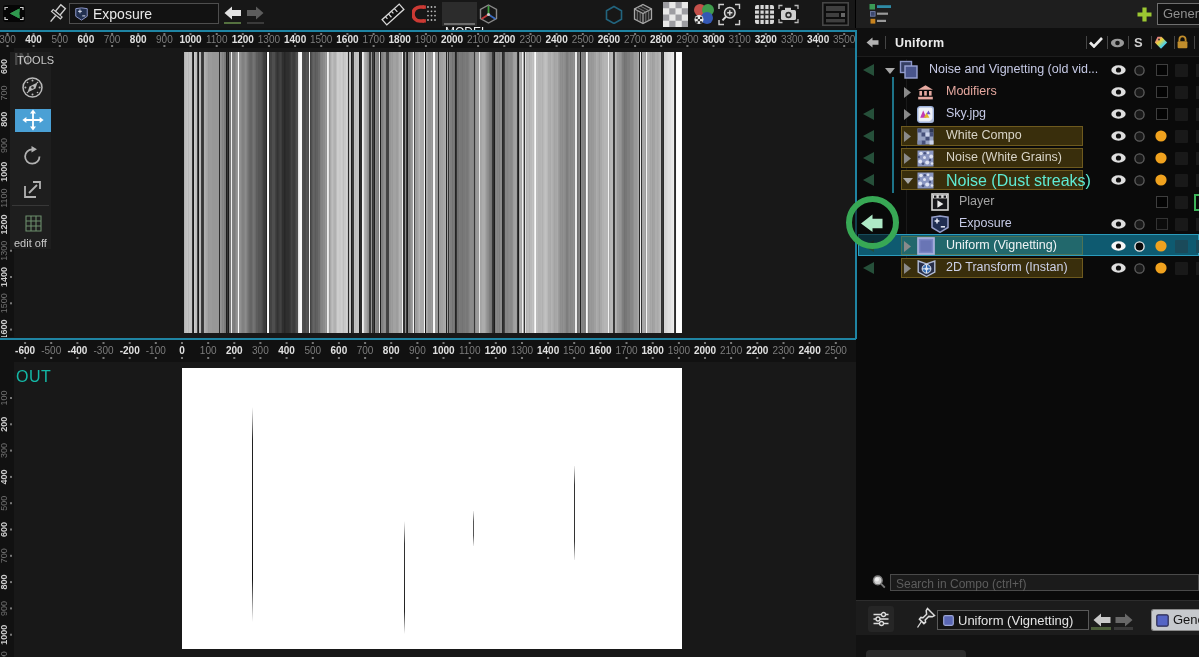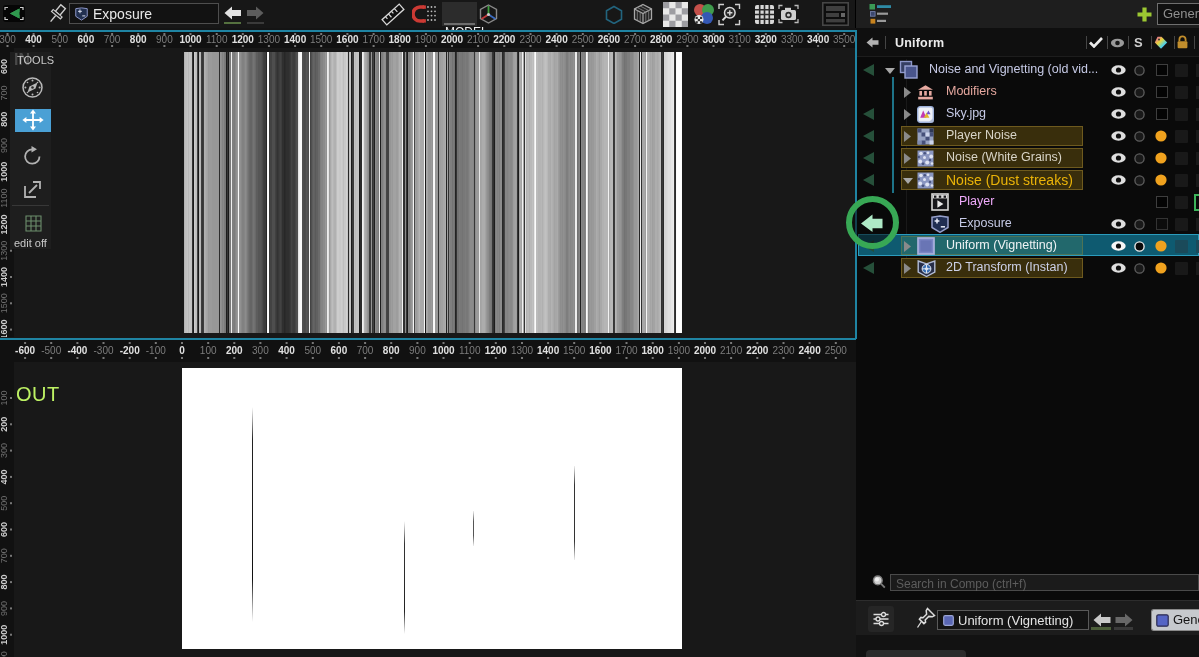--- a/index.html
+++ b/index.html
@@ -849,21 +849,21 @@
       <text x="0" y="0" font-family="Liberation Sans" font-size="9" fill="#cdcdcd" font-weight="bold" text-anchor="middle" transform="translate(6.5 220.1) rotate(-90)">800</text>
       <rect x="10" y="219.1" width="2" height="2" fill="#787878"></rect>
       <text x="0" y="0" font-family="Liberation Sans" font-size="9" fill="#6f6f6f" text-anchor="middle" transform="translate(6.5 246.4) rotate(-90)">900</text>
       <rect x="10" y="245.4" width="2" height="2" fill="#787878"></rect>
       <text x="0" y="0" font-family="Liberation Sans" font-size="9" fill="#cdcdcd" font-weight="bold" text-anchor="middle" transform="translate(6.5 272.7) rotate(-90)">1000</text>
       <rect x="10" y="271.7" width="2" height="2" fill="#787878"></rect>
       <text x="0" y="0" font-family="Liberation Sans" font-size="9" fill="#6f6f6f" text-anchor="middle" transform="translate(6.5 299.0) rotate(-90)">1100</text>
       <rect x="10" y="298.0" width="2" height="2" fill="#787878"></rect>
     </svg>
   </div>
-<div class="abs" style="left:16px;top:383px;font-size:20px;color:#bef264;letter-spacing:0.5px">OUT</div>
+<div class="abs" style="left:16px;top:368px;font-size:16px;color:#14b8a6;letter-spacing:0.5px">OUT</div>
 
 <div class="abs" style="left:182px;top:368px;width:500px;height:281px;background:#ffffff"></div>
 <div class="abs" style="left:252px;top:407px;width:1px;height:215px;background:linear-gradient(to bottom,#fff, #222 15%, #111 80%, #fff)"></div>
 <div class="abs" style="left:404px;top:521px;width:1px;height:113px;background:linear-gradient(to bottom,#fff, #333 20%, #222 80%, #fff)"></div>
 <div class="abs" style="left:473px;top:511px;width:1px;height:35px;background:linear-gradient(to bottom,#eee, #555 30%, #555 70%, #eee)"></div>
 <div class="abs" style="left:574px;top:466px;width:1px;height:94px;background:linear-gradient(to bottom,#eee, #333 20%, #333 80%, #eee)"></div>
 
 <div class="abs" style="left:856px;top:0px;width:343px;height:28px;background:#1e1e1e"></div>
 <div class="abs" style="left:856px;top:28px;width:343px;height:29px;background:#0f0f0f;border-bottom:1px solid #1d1d1d"></div>
 <div class="abs" style="left:856px;top:57px;width:343px;height:543px;background:#0a0a0a"></div>
@@ -1003,21 +1003,21 @@
       <rect x="0.5" y="0.5" width="4" height="4"></rect>
       <rect x="4.5" y="12.5" width="4" height="4"></rect>
       <rect x="12.5" y="0.5" width="4" height="4" fill="#2f3856"></rect>
     </g>
     <g fill="#ccd4ec">
       <rect x="8.5" y="4.5" width="4" height="4"></rect>
       <rect x="12.5" y="12.5" width="4" height="4"></rect>
       <rect x="0.5" y="12.5" width="4" height="4" fill="#7e8ab0"></rect>
     </g>
   </svg>
-<div class="abs" style="left:946px;top:128px;white-space:nowrap;font-size:12.5px;color:#d8d4c8">Player Noise</div>
+<div class="abs" style="left:946px;top:128px;white-space:nowrap;font-size:12.5px;color:#d8d4c8">White Compo</div>
 <svg class="abs" style="left:1110.5px;top:131px" width="15" height="10" viewBox="0 0 15 10">
     <ellipse cx="7.5" cy="5" rx="7.2" ry="4.7" fill="#dedede"></ellipse>
     <circle cx="7.5" cy="5" r="2.6" fill="#101010"></circle>
   </svg>
 <svg class="abs" style="left:1134px;top:130.5px" width="11" height="11" viewBox="0 0 11 11">
     <circle cx="5.5" cy="5.5" r="4.6" fill="#191919" stroke="#5e5e5e" stroke-width="1.3"></circle>
   </svg>
 <svg class="abs" style="left:1155px;top:130px" width="12" height="12" viewBox="0 0 12 12">
     <circle cx="6" cy="6" r="5.6" fill="#f0a21e"></circle>
   </svg>
@@ -1079,21 +1079,21 @@
       <circle cx="10.2" cy="12.5" r="2"></circle>
       <circle cx="15" cy="13.5" r="1.3"></circle>
     </g>
     <g fill="#4a5680">
       <circle cx="7.8" cy="3.2" r="1.3"></circle>
       <circle cx="13" cy="10" r="1.2"></circle>
       <circle cx="6" cy="13.8" r="1.4"></circle>
       <circle cx="1.8" cy="7" r="1.2"></circle>
     </g>
   </svg>
-<div class="abs" style="left:946px;top:172px;white-space:nowrap;font-size:14px;color:#eab308">Noise (Dust streaks)</div>
+<div class="abs" style="left:946px;top:172px;white-space:nowrap;font-size:16px;color:#5eead4">Noise (Dust streaks)</div>
 <svg class="abs" style="left:1110.5px;top:175px" width="15" height="10" viewBox="0 0 15 10">
     <ellipse cx="7.5" cy="5" rx="7.2" ry="4.7" fill="#dedede"></ellipse>
     <circle cx="7.5" cy="5" r="2.6" fill="#101010"></circle>
   </svg>
 <svg class="abs" style="left:1134px;top:174.5px" width="11" height="11" viewBox="0 0 11 11">
     <circle cx="5.5" cy="5.5" r="4.6" fill="#191919" stroke="#5e5e5e" stroke-width="1.3"></circle>
   </svg>
 <svg class="abs" style="left:1155px;top:174px" width="12" height="12" viewBox="0 0 12 12">
     <circle cx="6" cy="6" r="5.6" fill="#f0a21e"></circle>
   </svg>
@@ -1102,21 +1102,21 @@
 <svg class="abs" style="left:931px;top:193.0px" width="18" height="18" viewBox="0 0 18 18">
     <rect x="1" y="1" width="16" height="16" fill="#16161a" stroke="#d8d8d8" stroke-width="1.6"></rect>
     <rect x="1.8" y="2" width="14.4" height="3.4" fill="#d8d8d8"></rect>
     <g fill="#16161a">
       <rect x="3" y="2.6" width="2.4" height="2.2"></rect>
       <rect x="7.8" y="2.6" width="2.4" height="2.2"></rect>
       <rect x="12.6" y="2.6" width="2.4" height="2.2"></rect>
     </g>
     <path d="M6.4 7.2 L12.4 11 L6.4 14.8 Z" fill="#e8e8e8"></path>
   </svg>
-<div class="abs" style="left:959px;top:194px;white-space:nowrap;font-size:12.5px;color:#f0abfc">Player</div>
+<div class="abs" style="left:959px;top:194px;white-space:nowrap;font-size:12.5px;color:#a3a3a3">Player</div>
 <div class="abs" style="left:1156px;top:196px;width:12px;height:12px;background:#040404;border:1.2px solid #3e3e3e"></div>
 <div class="abs" style="left:1175px;top:195.5px;width:13px;height:13px;background:#191919;border-radius:1px"></div>
 <svg class="abs" style="left:931px;top:215.0px" width="18" height="18" viewBox="0 0 18 18">
     <path d="M1 2.2 L9 1 L17 2.2 L17 12.5 L9 17.3 L1 12.5 Z" fill="#202e52" stroke="#96a0cc" stroke-width="1.5"></path>
     <path d="M3.6 6 H8.4 M6 3.6 V8.4" stroke="#e8ecf8" stroke-width="1.5"></path>
     <path d="M9.8 11.8 H14" stroke="#e8ecf8" stroke-width="1.5"></path>
   </svg>
 <div class="abs" style="left:959px;top:216px;white-space:nowrap;font-size:12.5px;color:#c6cae6">Exposure</div>
 <svg class="abs" style="left:1110.5px;top:219px" width="15" height="10" viewBox="0 0 15 10">
     <ellipse cx="7.5" cy="5" rx="7.2" ry="4.7" fill="#dedede"></ellipse>

